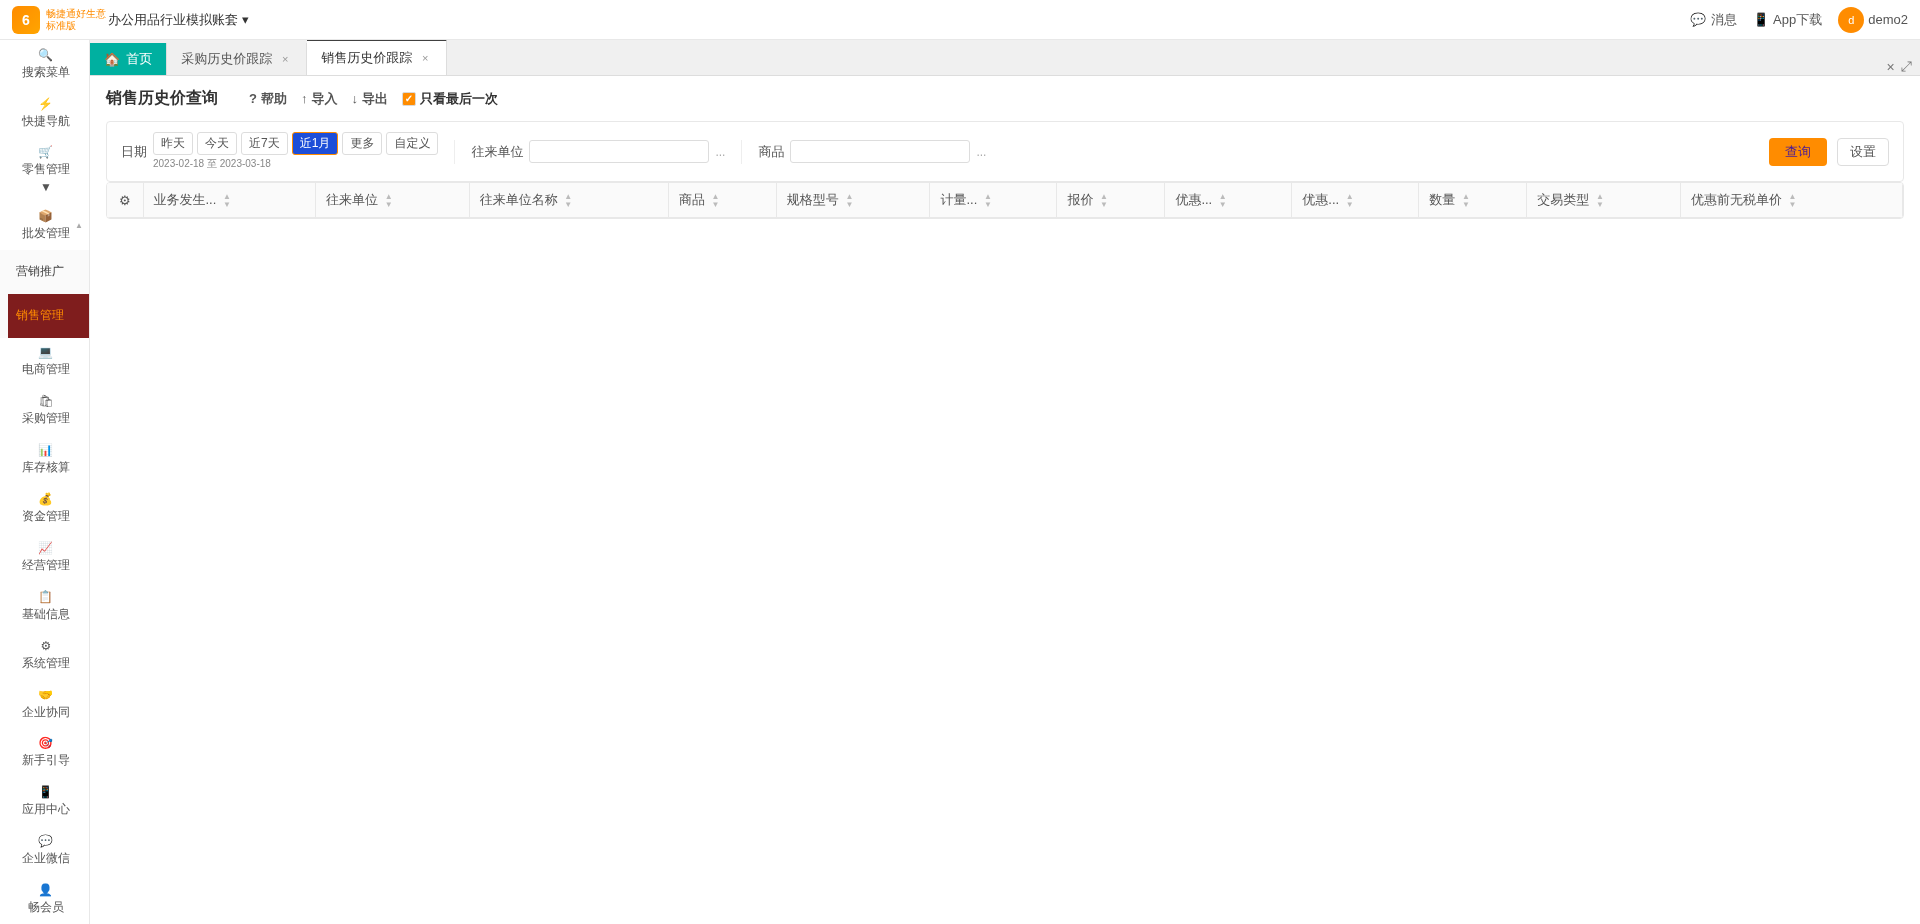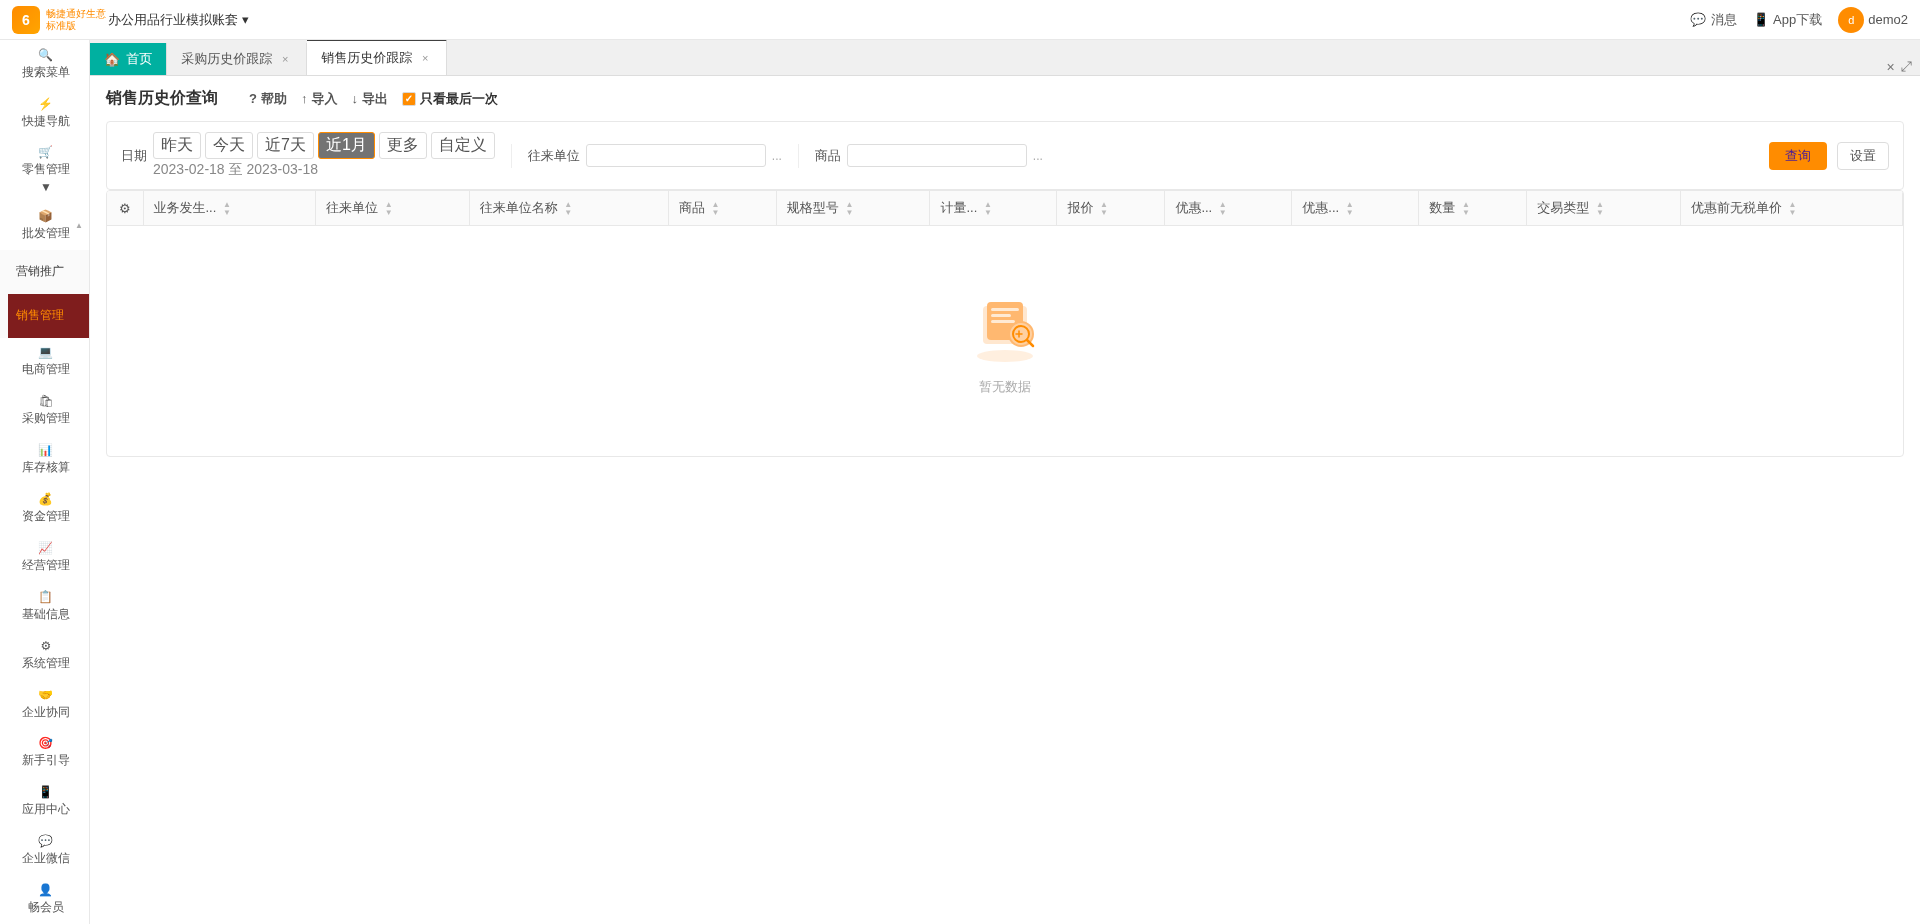--- a/index.html
+++ b/index.html
@@ -278,31 +278,31 @@
     .filter-date-btns {
       display: flex;
       align-items: center;
       gap: 4px;
     }
     .date-btn {
       padding: 2px 7px;
       border: 1px solid #ddd;
       border-radius: 3px;
       background: #fff;
-      font-size: 16px;
+      font-size: 12px;
       cursor: pointer;
       color: #555;
     }
     .date-btn.active {
-      background: #737373;
+      background: #1d4ed8;
       color: white;
       border-color: #ff8c00;
     }
     .filter-date-sub {
-      font-size: 14px;
+      font-size: 10px;
       color: #888;
       margin-top: 2px;
     }
     .filter-date-wrapper {
       display: flex;
       flex-direction: column;
     }
     .filter-input {
       border: 1px solid #ddd;
       border-radius: 3px;
@@ -691,33 +691,17 @@
                     <span>▲</span>
                     <span>▼</span>
                   </span>
               </th>
             </tr>
           </thead>
           <tbody id="table-body">
           </tbody>
         </table>
 
-        <div class="empty-state">
-          <svg class="empty-icon" viewBox="0 0 80 80" fill="none">
-            <ellipse cx="40" cy="70" rx="28" ry="6" fill="#ffe0c0" opacity="0.5"></ellipse>
-            <rect x="18" y="20" width="44" height="38" rx="4" fill="#ffd0a0" opacity="0.5"></rect>
-            <rect x="22" y="16" width="36" height="38" rx="4" fill="#ffb870"></rect>
-            <rect x="26" y="22" width="28" height="3" rx="1.5" fill="#fff" opacity="0.7"></rect>
-            <rect x="26" y="28" width="20" height="3" rx="1.5" fill="#fff" opacity="0.7"></rect>
-            <rect x="26" y="34" width="24" height="3" rx="1.5" fill="#fff" opacity="0.7"></rect>
-            <circle cx="56" cy="48" r="12" fill="#ffd0a0" stroke="#ffb870" stroke-width="2"></circle>
-            <circle cx="56" cy="48" r="8" fill="none" stroke="#ff8c00" stroke-width="2"></circle>
-            <line x1="62" y1="54" x2="68" y2="60" stroke="#ff8c00" stroke-width="2.5" stroke-linecap="round"></line>
-            <line x1="54" y1="45" x2="54" y2="51" stroke="#ff8c00" stroke-width="1.5" stroke-linecap="round"></line>
-            <line x1="51" y1="48" x2="57" y2="48" stroke="#ff8c00" stroke-width="1.5" stroke-linecap="round"></line>
-          </svg>
-          <span class="empty-text">暂无数据</span>
-        </div>
       </div>
 
     </div>
   </div>
 </div>
 
 </body></html>

